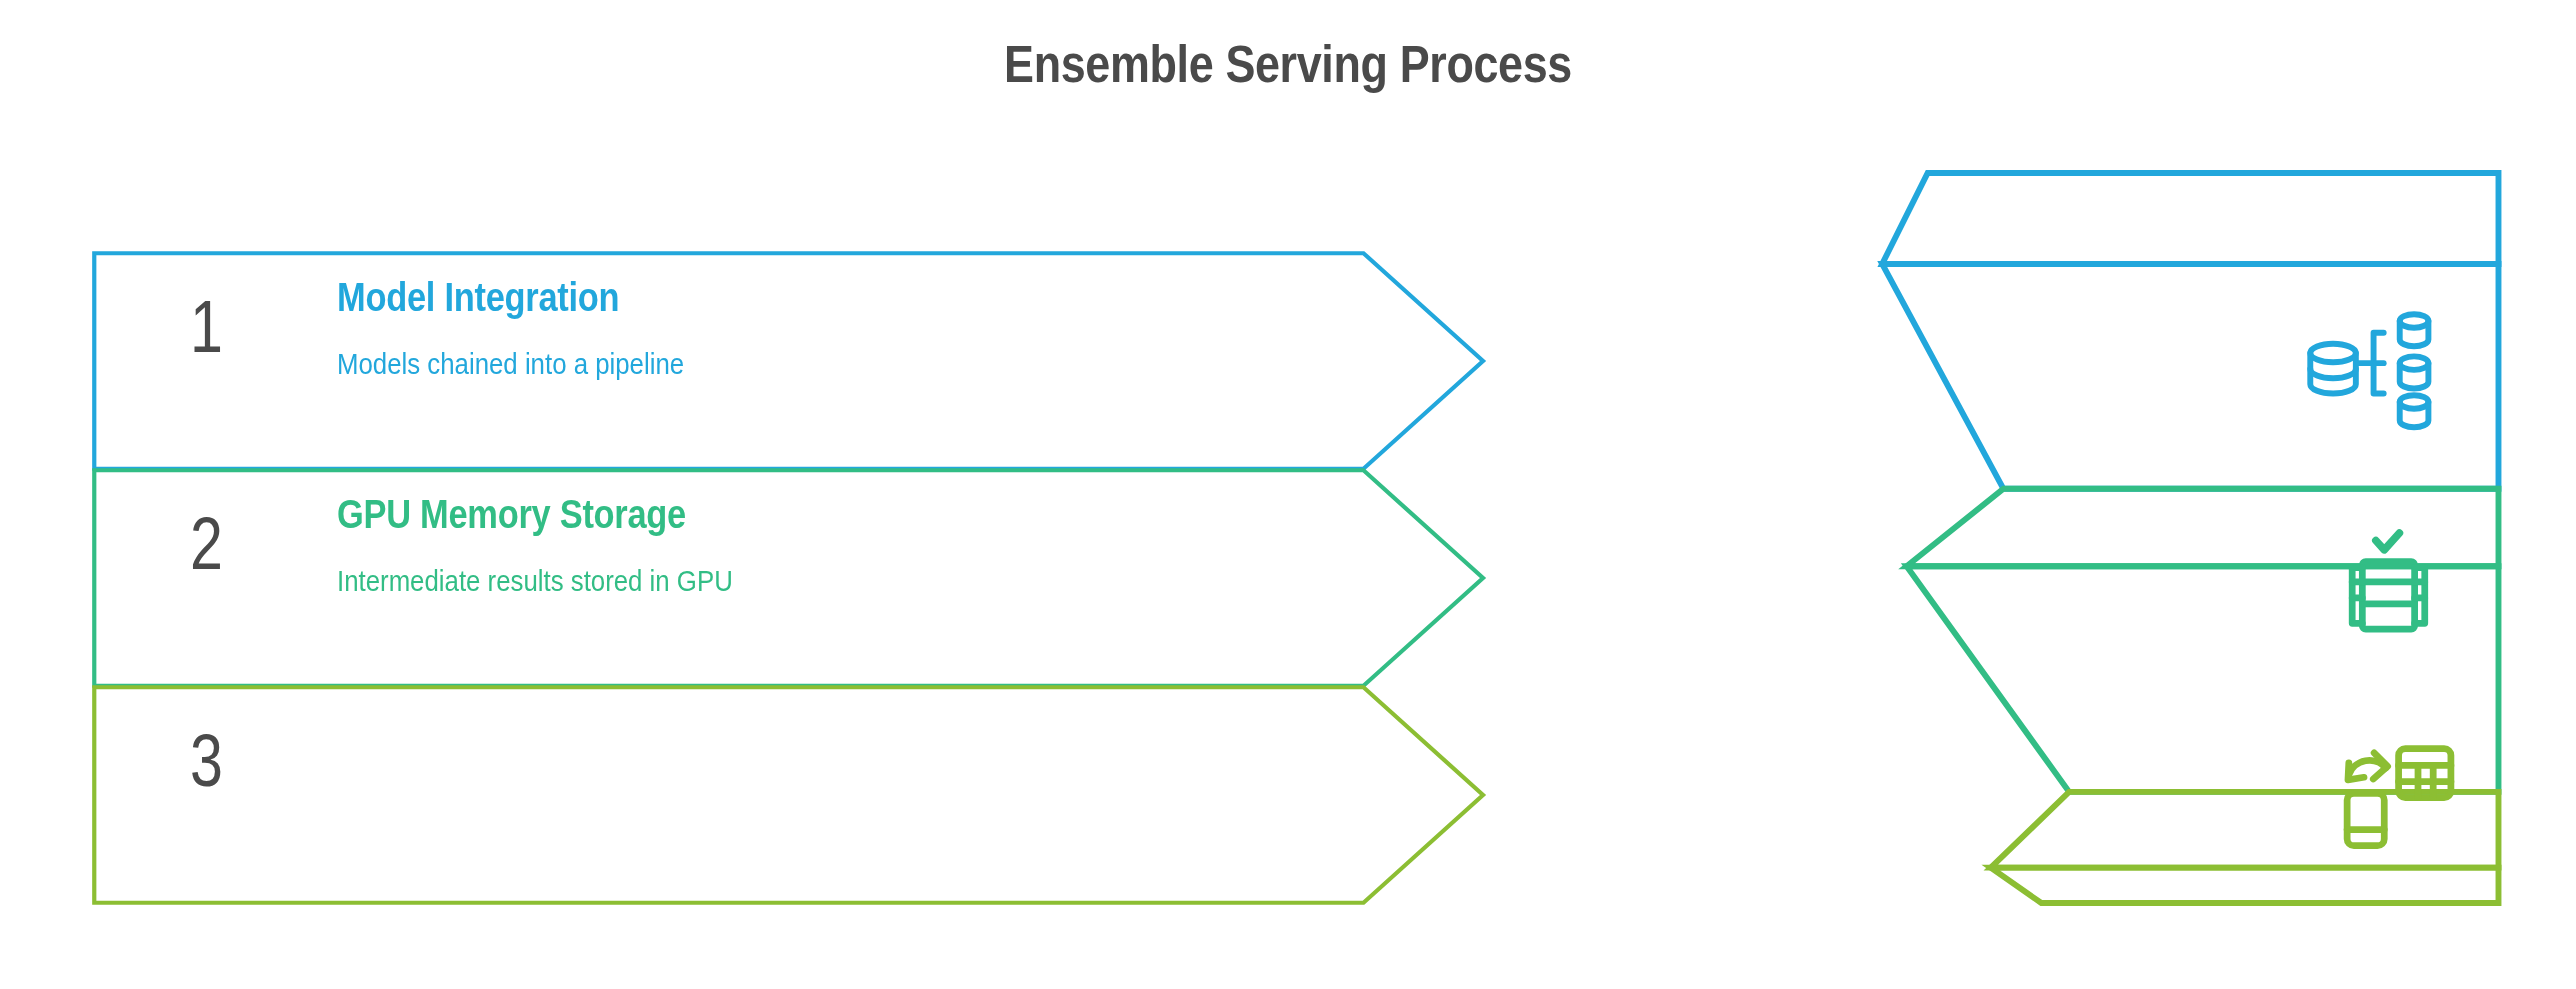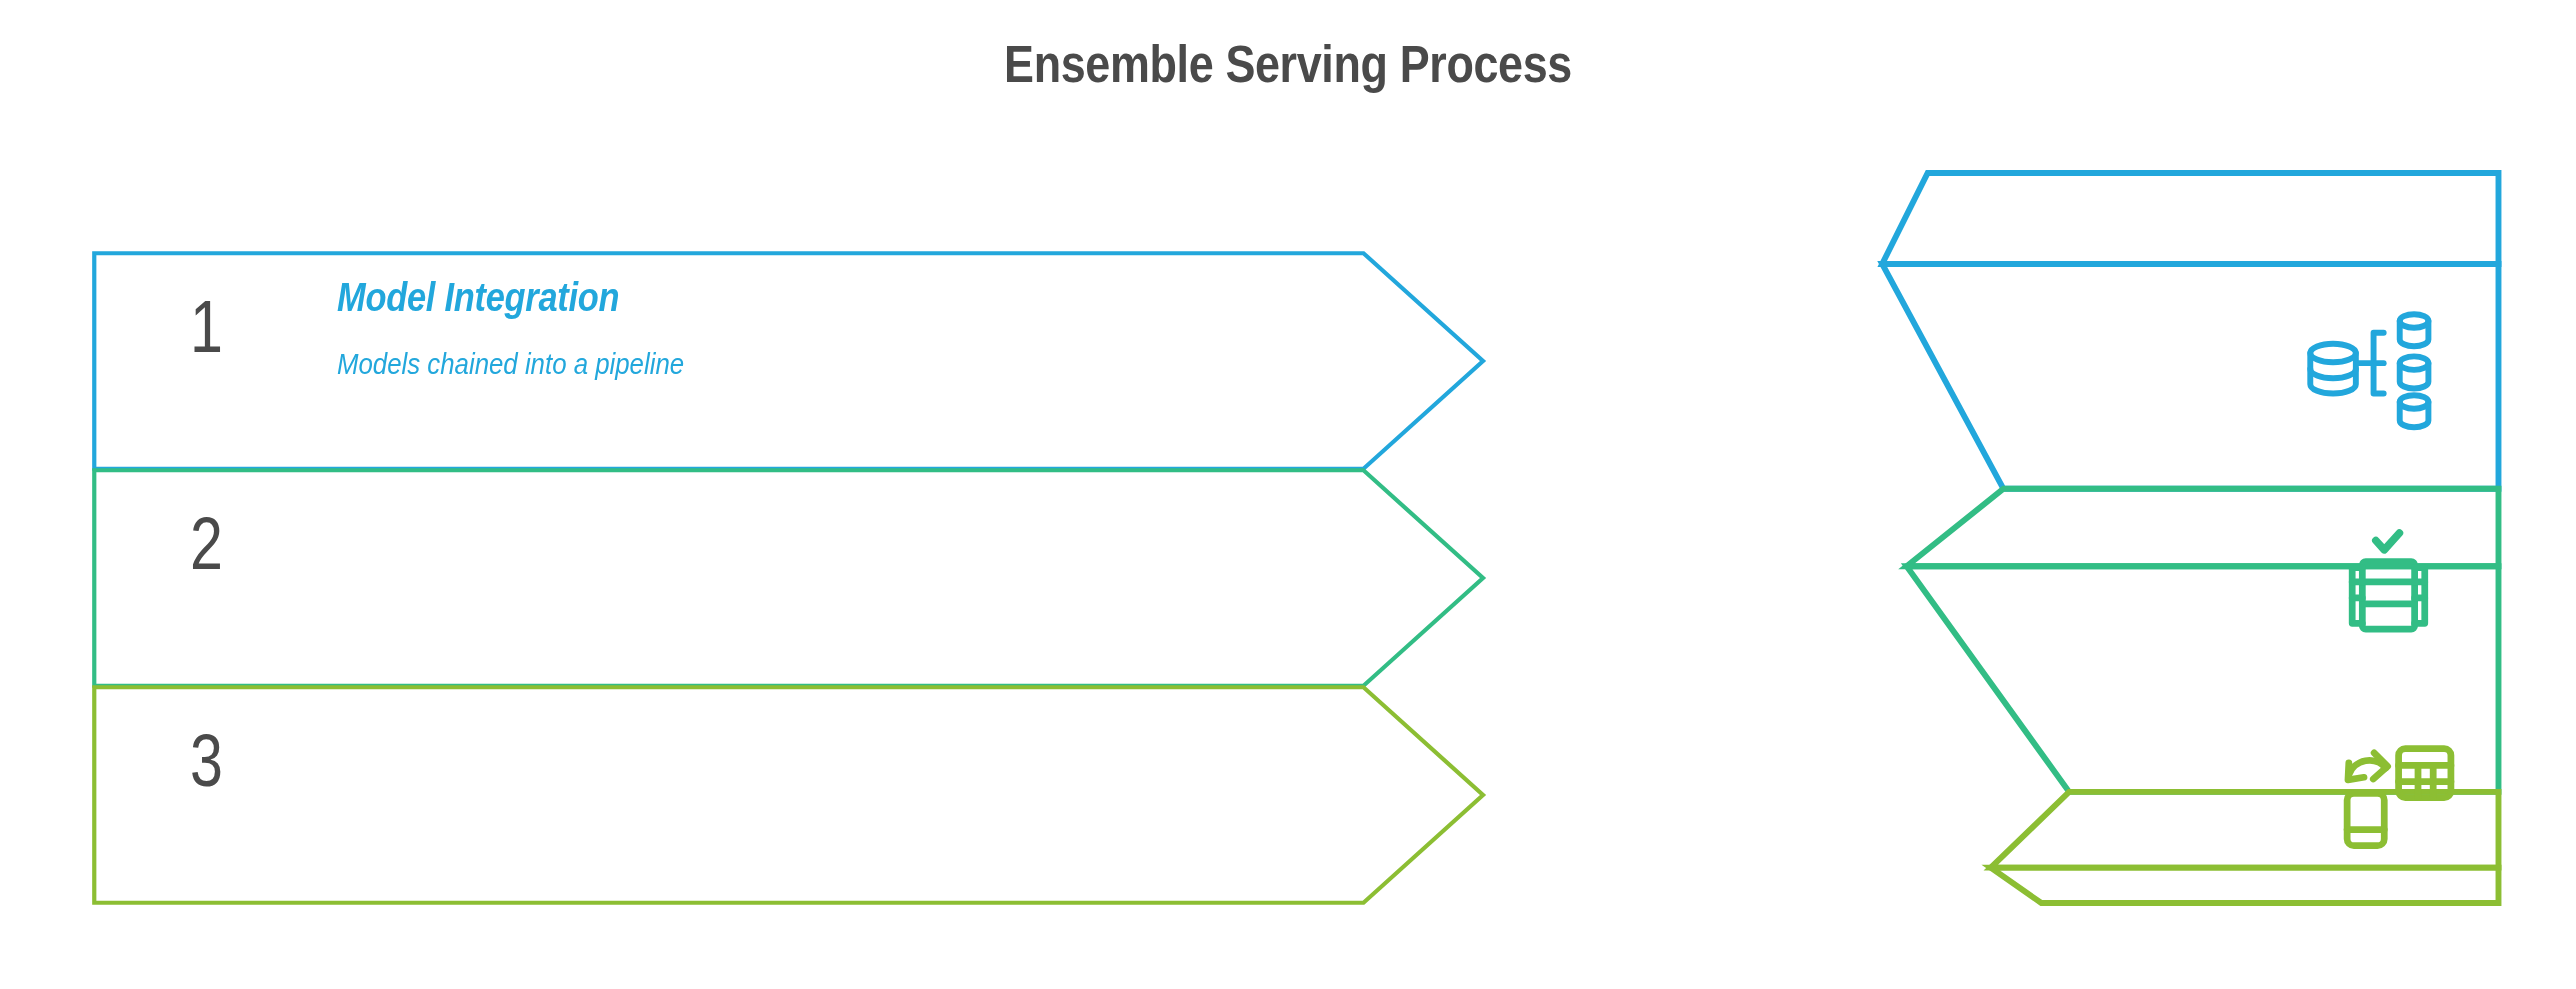--- a/index.html
+++ b/index.html
@@ -75,21 +75,20 @@
     color: #4a4a4a;
     line-height: 1;
     transform: scaleX(0.80);
     transform-origin: center top;
   }
   .step-texts {
     position: absolute;
     left: 337px;
     top: 27px;
     width: 791px;
-    font-style: italic;
   }
   .step-title {
     font-size: 40px;
     font-weight: 700;
     line-height: 1.1;
     letter-spacing: -0.3px;
     transform: scaleX(0.86);
     transform-origin: left top;
   }
   .step-desc {
@@ -144,20 +143,24 @@
       </div>
     </div>
   </div>
 
   <div class="step-row r2">
     <svg class="step-shape" viewBox="0 0 1800 268">
       <polygon points="112,6 1620,6 1762,134 1620,262 112,262" fill="none" stroke="#32bd85" stroke-width="5" stroke-linejoin="miter"></polygon>
     </svg>
     <div class="step-content">
       <div class="step-number">2</div>
+      <div class="step-texts">
+        <div class="step-title" style="color:#32bd85;">GPU Memory Storage</div>
+        <div class="step-desc" style="color:#32bd85;">Intermediate results stored in GPU</div>
+      </div>
     </div>
   </div>
 
   <div class="step-row r3">
     <svg class="step-shape" viewBox="0 0 1800 268">
       <polygon points="112,6 1620,6 1762,134 1620,262 112,262" fill="none" stroke="#8cbe33" stroke-width="5" stroke-linejoin="miter"></polygon>
     </svg>
     <div class="step-content">
       <div class="step-number">3</div>
     </div>

